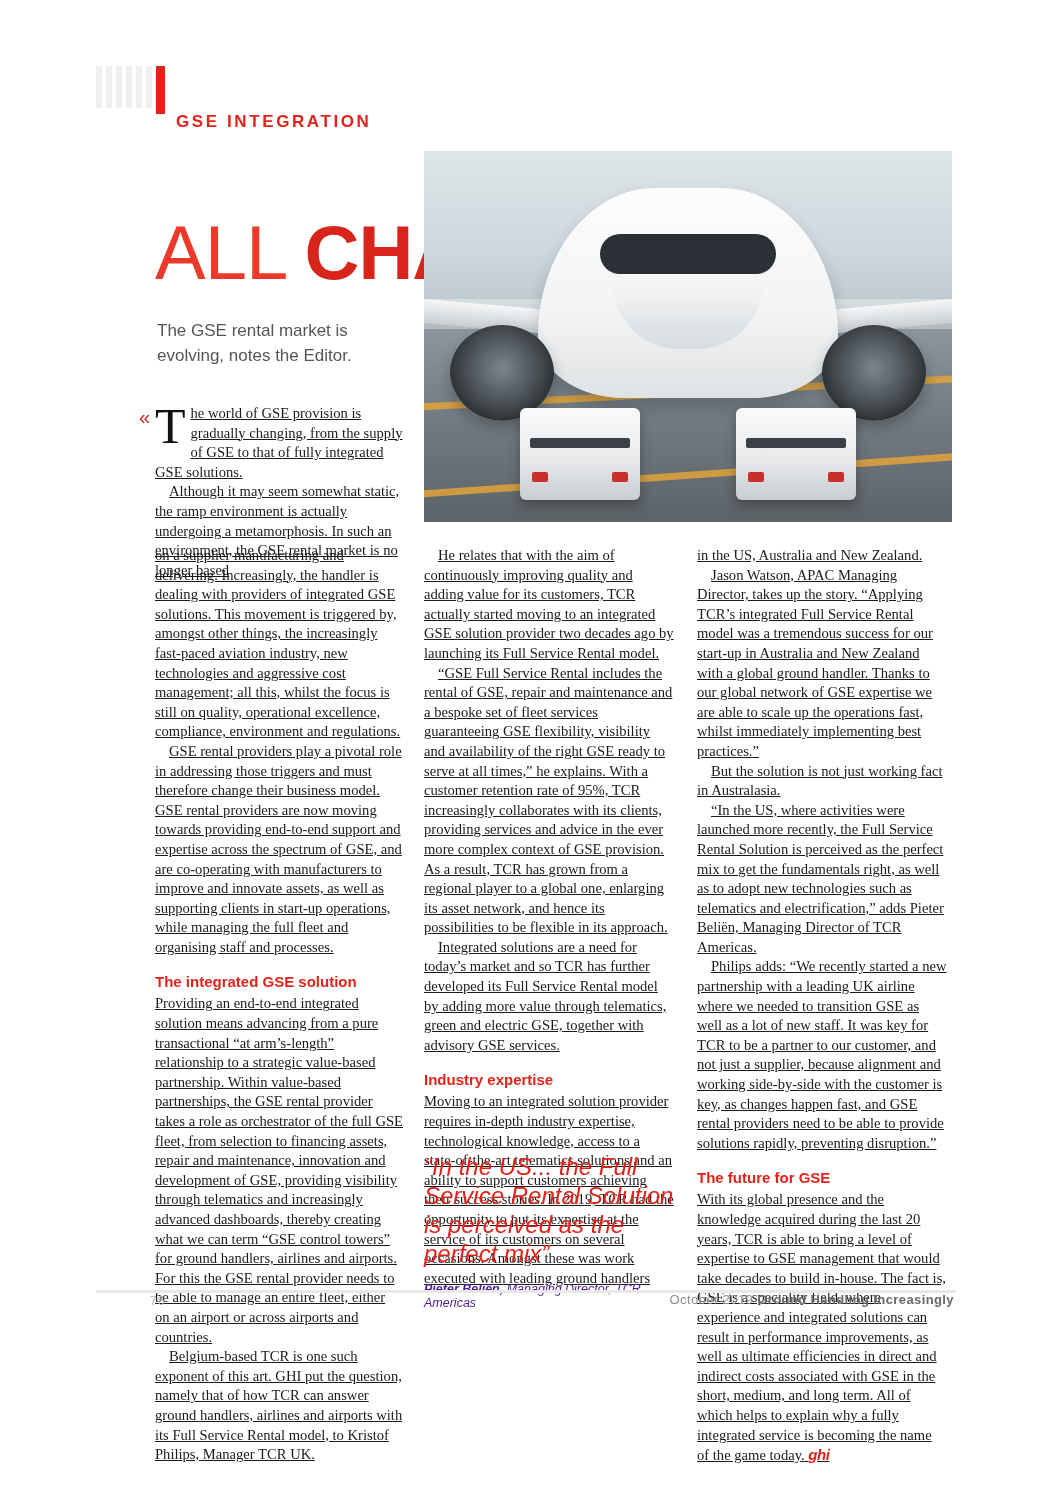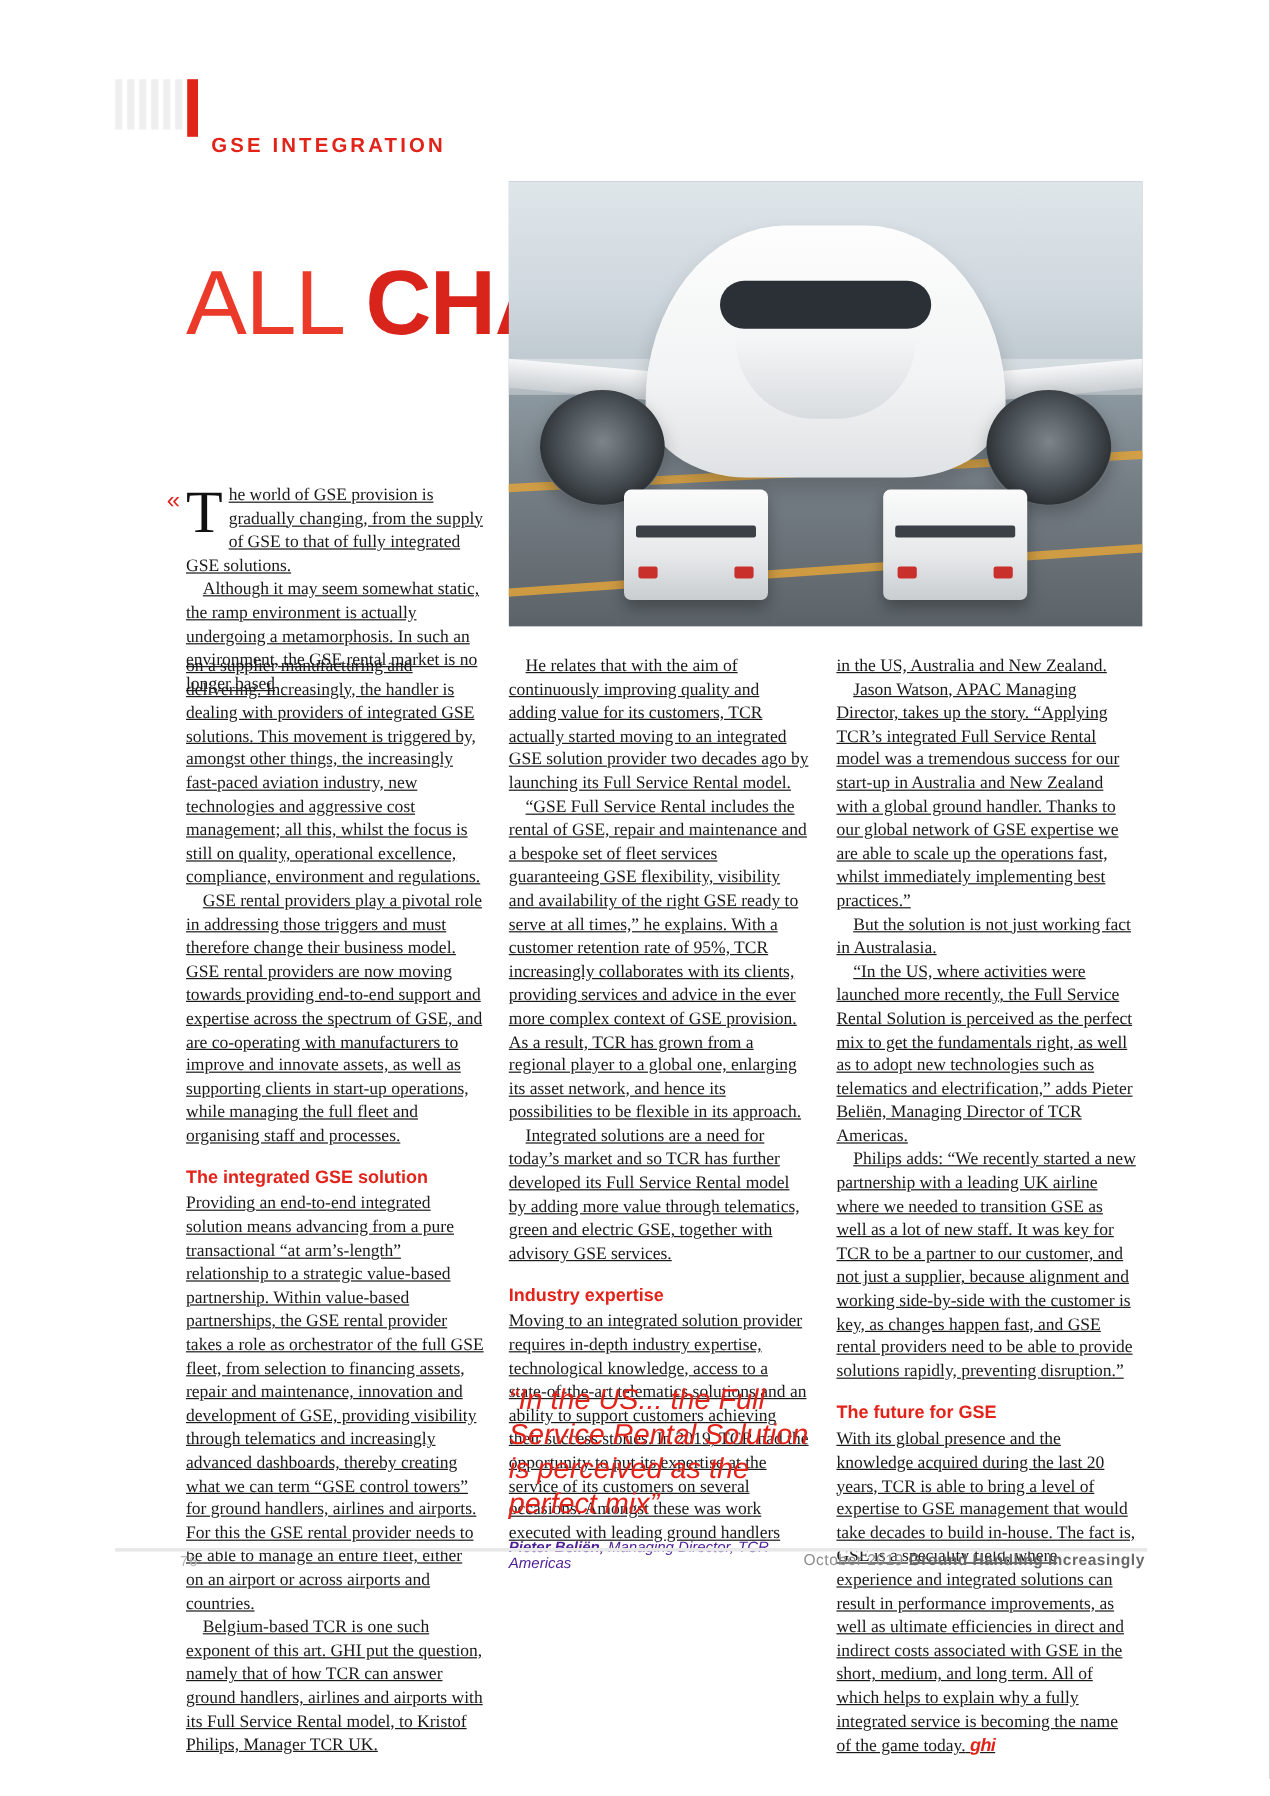--- a/index.html
+++ b/index.html
@@ -330,20 +330,21 @@
       <span></span>
       <span class="accent"></span>
     </div>
     <div class="header-title">GSE INTEGRATION</div>
   </div>
 
   <div class="headline">
     <span class="light">ALL </span><span class="bold">CHANGE</span>
   </div>
 
+  <div class="standfirst">The GSE rental market is evolving, notes the Editor.</div>
 
   <div class="photo">
     <div class="sky"></div>
     <div class="ground"></div>
     <div class="bg-build"></div>
     <div class="apron-line l1"></div>
     <div class="apron-line l2"></div>
     <div class="wing left"></div>
     <div class="wing right"></div>
     <div class="fuselage">

